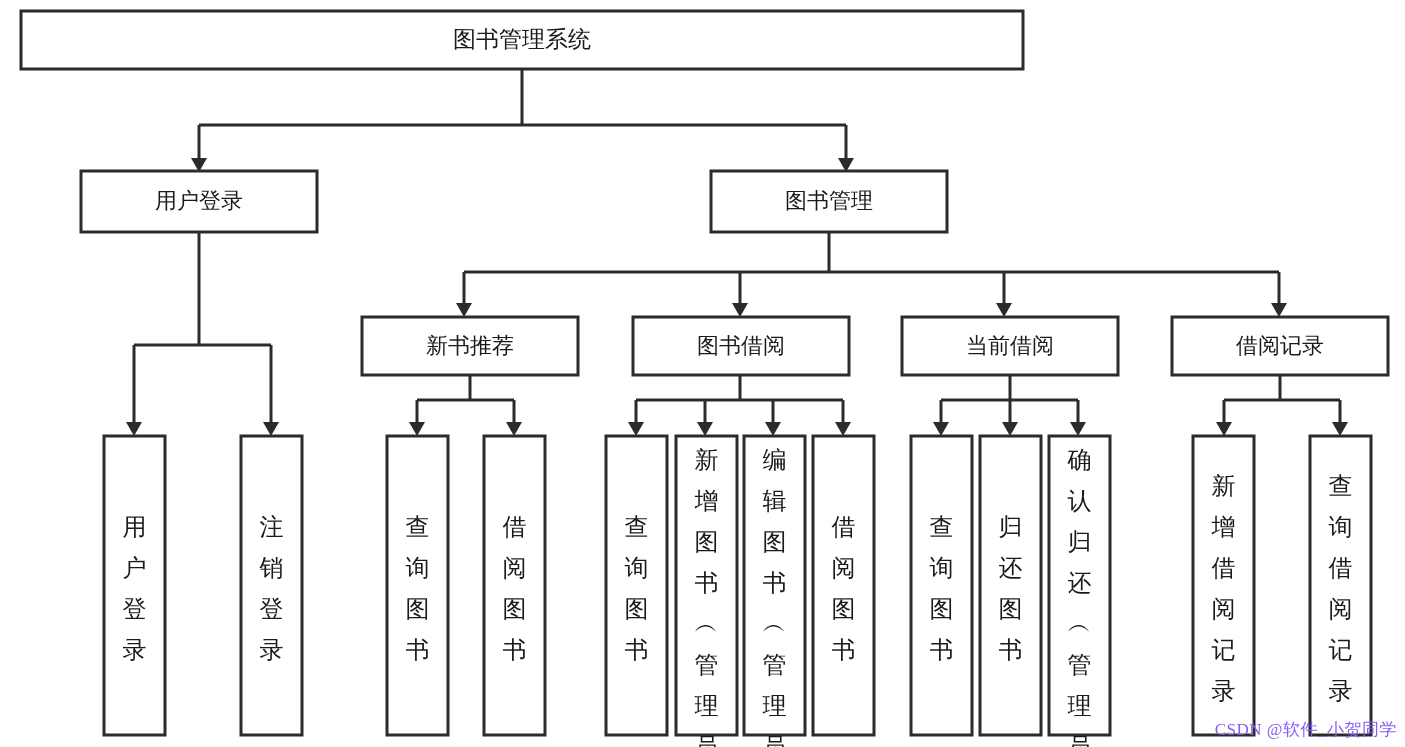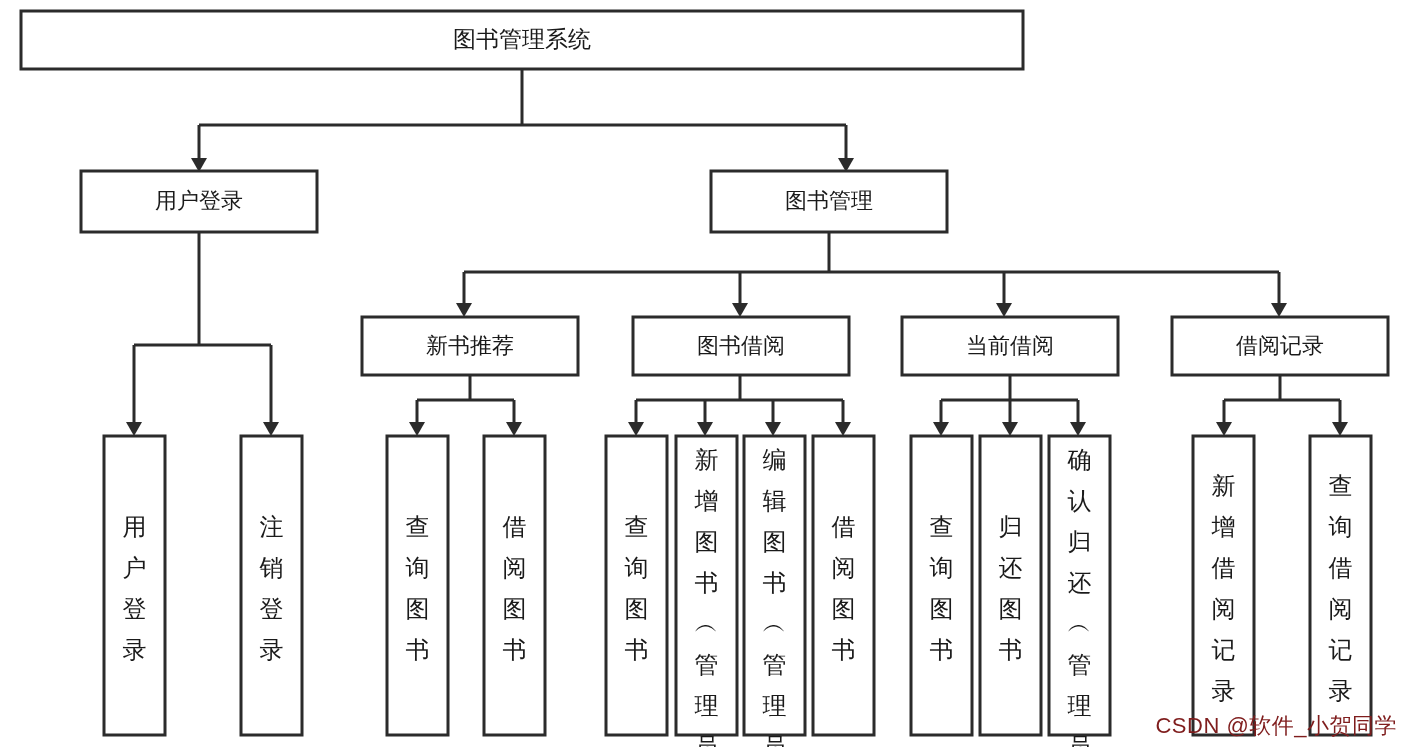--- a/index.html
+++ b/index.html
@@ -34,23 +34,23 @@
   .vertical-label{
     fill:#1a1a1a;
     font-family:"Liberation Sans","DejaVu Sans",sans-serif;
     font-size:24px;
     text-anchor:middle;
   }
   .watermark{
     position:absolute;
     right:8px;
     bottom:6px;
-    font-family:Liberation Sans, sans-serif;
-    font-size:22px;
-    color:#7f1d1d;
+    font-family:Liberation Serif, serif;
+    font-size:17px;
+    color:#8b5cf6;
     letter-spacing:0.5px;
     white-space:nowrap;
     pointer-events:none;
   }
 </style>
 </head>
 <body>
 
 <svg id="diagram" viewBox="0 0 1405 747" xmlns="http://www.w3.org/2000/svg">
 

